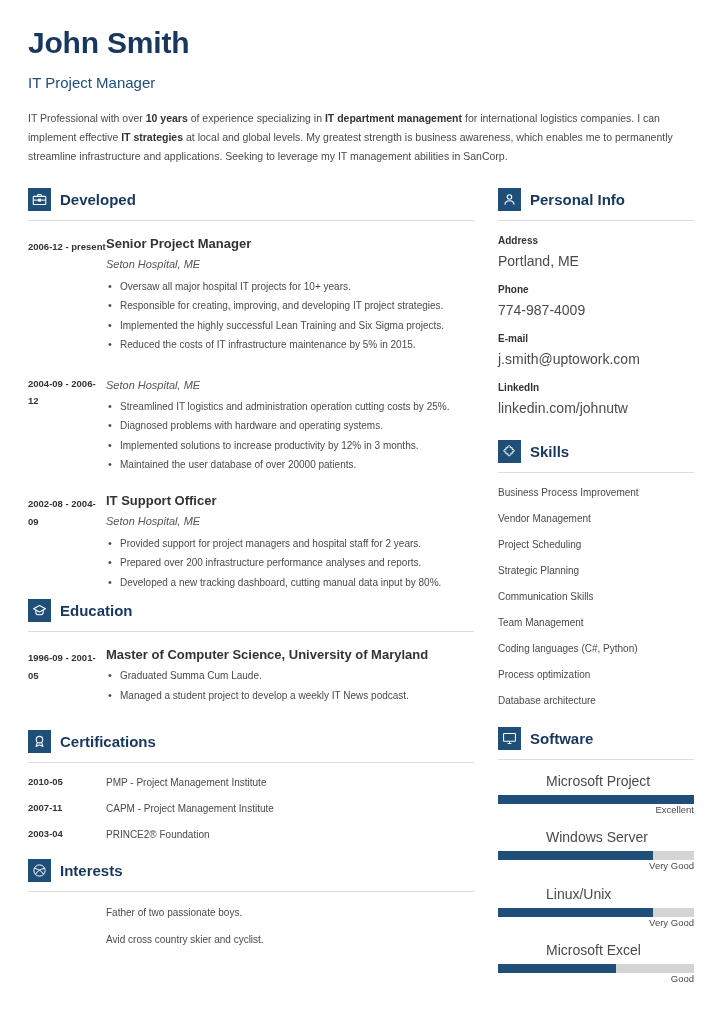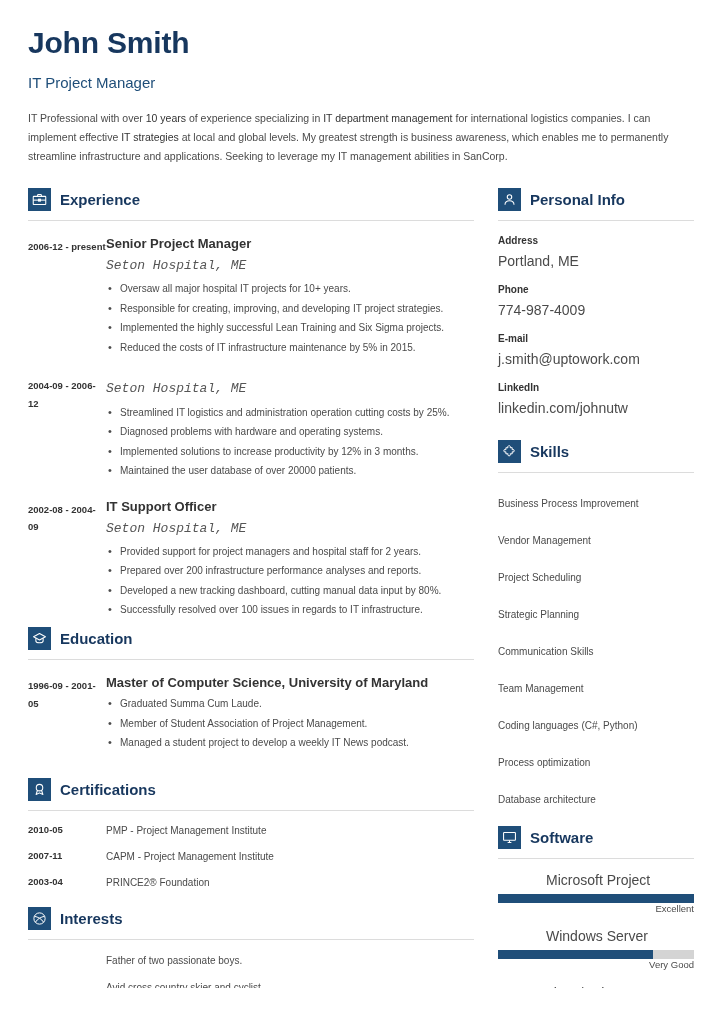--- a/index.html
+++ b/index.html
@@ -37,21 +37,21 @@
     margin-top: 14px;
     line-height: 1.2;
   }
   .summary {
     margin-top: 17px;
     font-size: 10.5px;
     color: #4a4a4a;
     line-height: 1.82;
     max-width: 668px;
   }
-  .summary b { color: #333333; font-weight: normal; }
+  .summary b { color: #333333; font-weight: bold; }
 
   
   .columns {
     display: flex;
     padding: 0 28px;
     margin-top: 22px;
     align-items: flex-start;
   }
   .col-left  { width: 470px; padding-right: 24px; }
   .col-right { width: 196px; }
@@ -101,26 +101,25 @@
     padding-top: 2px;
   }
   .entry-body { flex: 1 1 auto; }
   .entry-role {
     font-size: 13px;
     font-weight: bold;
     color: #333333;
     line-height: 1.25;
   }
   .entry-org {
-    font-size: 13px;
+    font-size: 11px;
     font-style: italic;
     color: #555555;
     margin-top: 5px;
     line-height: 1.4;
-    font-family: Liberation Mono, monospace;
   }
   .bullets {
     list-style: none;
     margin-top: 7px;
   }
   .bullets li {
     position: relative;
     font-size: 10px;
     color: #4a4a4a;
     line-height: 1.35;
@@ -180,21 +179,21 @@
   .info-value {
     font-size: 14px;
     color: #4a4a4a;
     margin-top: 5px;
     line-height: 1.3;
     word-break: break-word;
   }
   .skill-item {
     font-size: 10px;
     color: #4a4a4a;
-    margin-top: 24px;
+    margin-top: 13px;
     line-height: 1.3;
   }
 
   
   .sw-item { margin-top: 12px; }
   .sw-name {
     font-size: 14px;
     color: #4a4a4a;
     line-height: 1.3;
     padding-left: 48px;
@@ -239,21 +238,21 @@
       <div class="section">
         <div class="sec-head">
           <span class="sec-icon">
             <svg width="15" height="15" viewBox="0 0 24 24" fill="none" stroke="#ffffff" stroke-width="1.7">
               <rect x="2" y="7" width="20" height="13" rx="1"></rect>
               <path d="M9 7V5a1 1 0 0 1 1-1h4a1 1 0 0 1 1 1v2"></path>
               <path d="M2 13h20"></path>
               <rect x="10.5" y="11.5" width="3" height="3"></rect>
             </svg>
           </span>
-          <span class="sec-title">Experience</span>
+          <span class="sec-title">Developed</span>
         </div>
         <div class="sec-rule"></div>
 
         <div class="entry">
           <div class="entry-date">2006-12 - present</div>
           <div class="entry-body">
             <div class="entry-role">Senior Project Manager</div>
             <div class="entry-org">Seton Hospital, ME</div>
             <ul class="bullets">
               <li>Oversaw all major hospital IT projects for 10+ years.</li>
@@ -279,21 +278,20 @@
 
         <div class="entry">
           <div class="entry-date">2002-08 - 2004-09</div>
           <div class="entry-body">
             <div class="entry-role">IT Support Officer</div>
             <div class="entry-org">Seton Hospital, ME</div>
             <ul class="bullets">
               <li>Provided support for project managers and hospital staff for 2 years.</li>
               <li>Prepared over 200 infrastructure performance analyses and reports.</li>
               <li>Developed a new tracking dashboard, cutting manual data input by 80%.</li>
-              <li>Successfully resolved over 100 issues in regards to IT infrastructure.</li>
             </ul>
           </div>
         </div>
       </div>
 
       <div class="section" style="">
         <div class="sec-head">
           <span class="sec-icon">
             <svg width="15" height="15" viewBox="0 0 24 24" fill="none" stroke="#ffffff" stroke-width="1.7" stroke-linejoin="round">
               <path d="M12 4 2.5 9.2 12 14.4l9.5-5.2L12 4z"></path>
@@ -303,21 +301,20 @@
           <span class="sec-title">Education</span>
         </div>
         <div class="sec-rule"></div>
 
         <div class="entry">
           <div class="entry-date">1996-09 - 2001-05</div>
           <div class="entry-body">
             <div class="entry-role">Master of Computer Science, University of Maryland</div>
             <ul class="bullets edu-bullets">
               <li>Graduated Summa Cum Laude.</li>
-              <li>Member of Student Association of Project Management.</li>
               <li>Managed a student project to develop a weekly IT News podcast.</li>
             </ul>
           </div>
         </div>
       </div>
 
       <div class="section" style="margin-top:22px;">
         <div class="sec-head">
           <span class="sec-icon">
             <svg width="15" height="15" viewBox="0 0 24 24" fill="none" stroke="#ffffff" stroke-width="1.7" stroke-linejoin="round">

